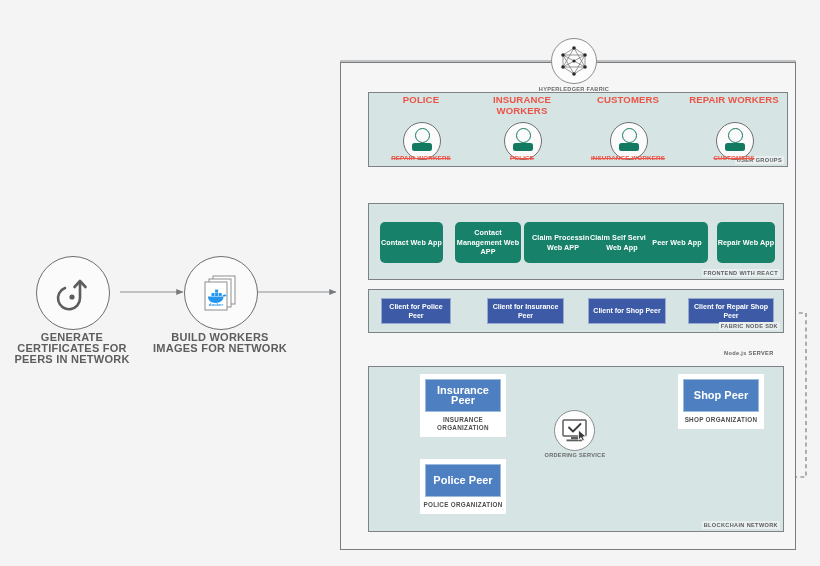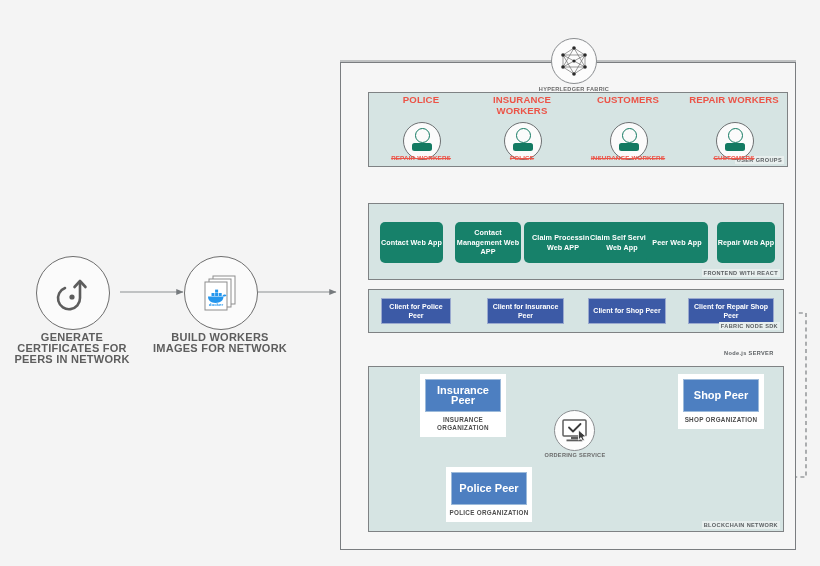--- a/index.html
+++ b/index.html
@@ -385,21 +385,21 @@
 
 <div class="abs panel" id="panel-chain">
   <div class="org-card" style="left:51px; top:7px;">
     <div class="peer-box">Insurance Peer</div>
     <div class="org-name">INSURANCE ORGANIZATION</div>
   </div>
   <div class="org-card" style="left:274px; top:7px;margin-left:35px;">
     <div class="peer-box">Shop Peer</div>
     <div class="org-name">SHOP ORGANIZATION</div>
   </div>
-  <div class="org-card" style="left:51px; top:100px;margin-left:26px;">
+  <div class="org-card" style="left:51px; top:92px;">
     <div class="peer-box">Police Peer</div>
     <div class="org-name">POLICE ORGANIZATION</div>
   </div>
   <div class="panel-tag">BLOCKCHAIN NETWORK</div>
 </div>
 
 <div class="abs" id="ordering-badge">
   <svg width="27" height="25" viewBox="0 0 27 25">
     <rect x="2" y="2" width="23" height="16" rx="1" fill="#ffffff" stroke="#5d5d5d" stroke-width="1.5"></rect>
     <path d="M8,9.5 L12,13.5 L19.5,6" stroke="#3b3b3b" stroke-width="1.8" fill="none" stroke-linecap="round" stroke-linejoin="round"></path>

